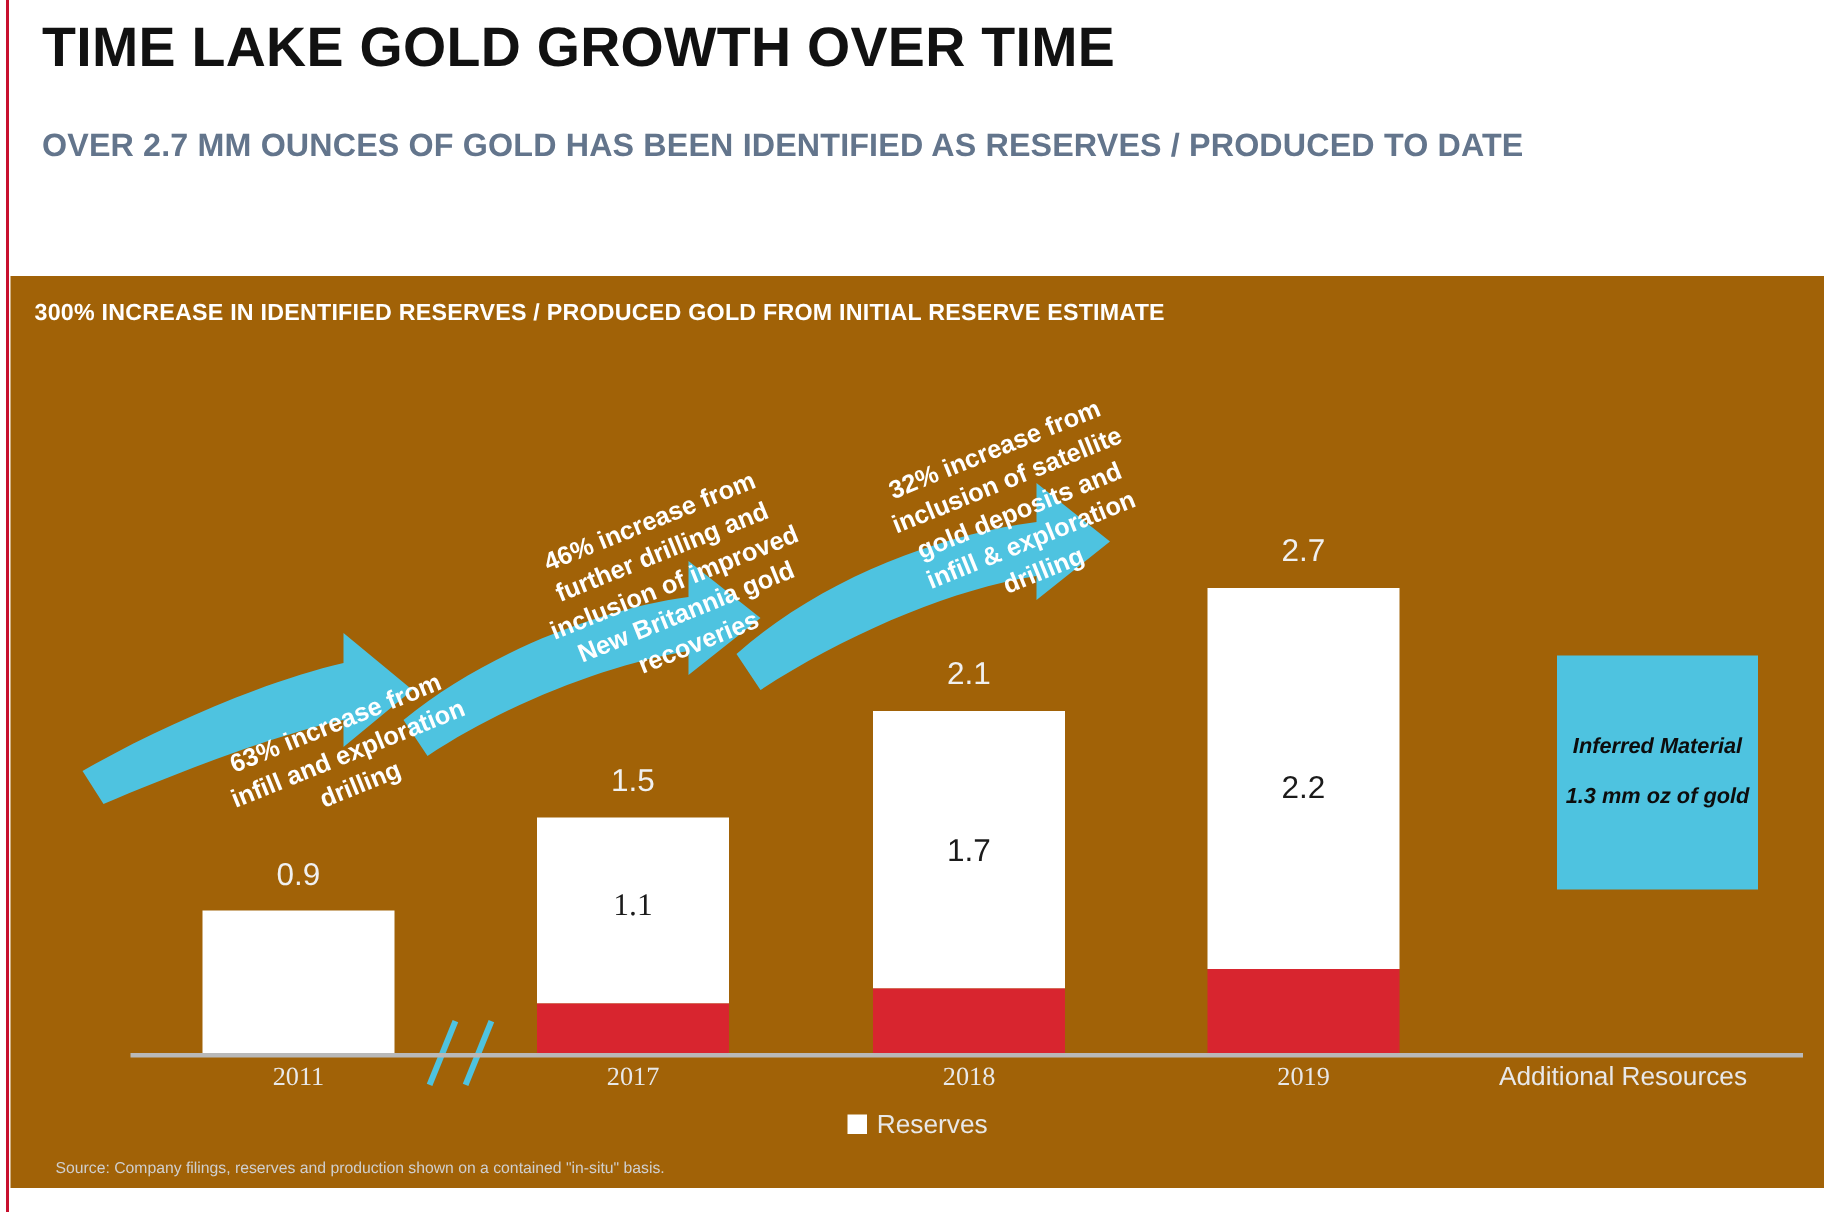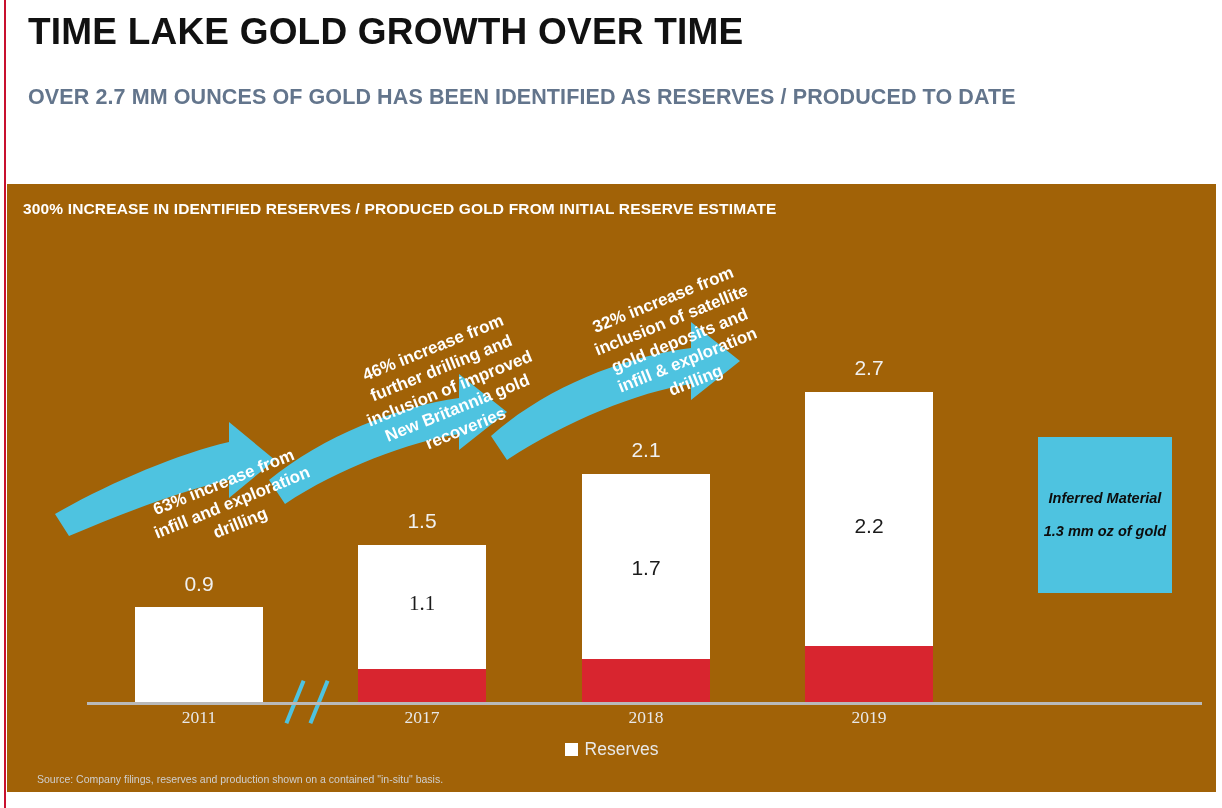--- a/index.html
+++ b/index.html
@@ -141,20 +141,21 @@
       <div class="seg-prod" style="top:254px;height:56px;"></div>
     </div>
     <div class="bar-inner" style="left:798px;top:330px;">2.2</div>
 
     <div class="axis-line"></div>
 
     <div class="cat-label" style="left:107px;">2011</div>
     <div class="cat-label" style="left:330px;">2017</div>
     <div class="cat-label" style="left:554px;">2018</div>
     <div class="cat-label" style="left:777px;">2019</div>
+    <div class="extra-label">Additional Resources</div>
 
     <div class="legend">
       <div class="legend-item">
         <span class="sw res"></span>
         <span class="txt">Reserves</span>
       </div>
     </div>
 
   </div>
 

